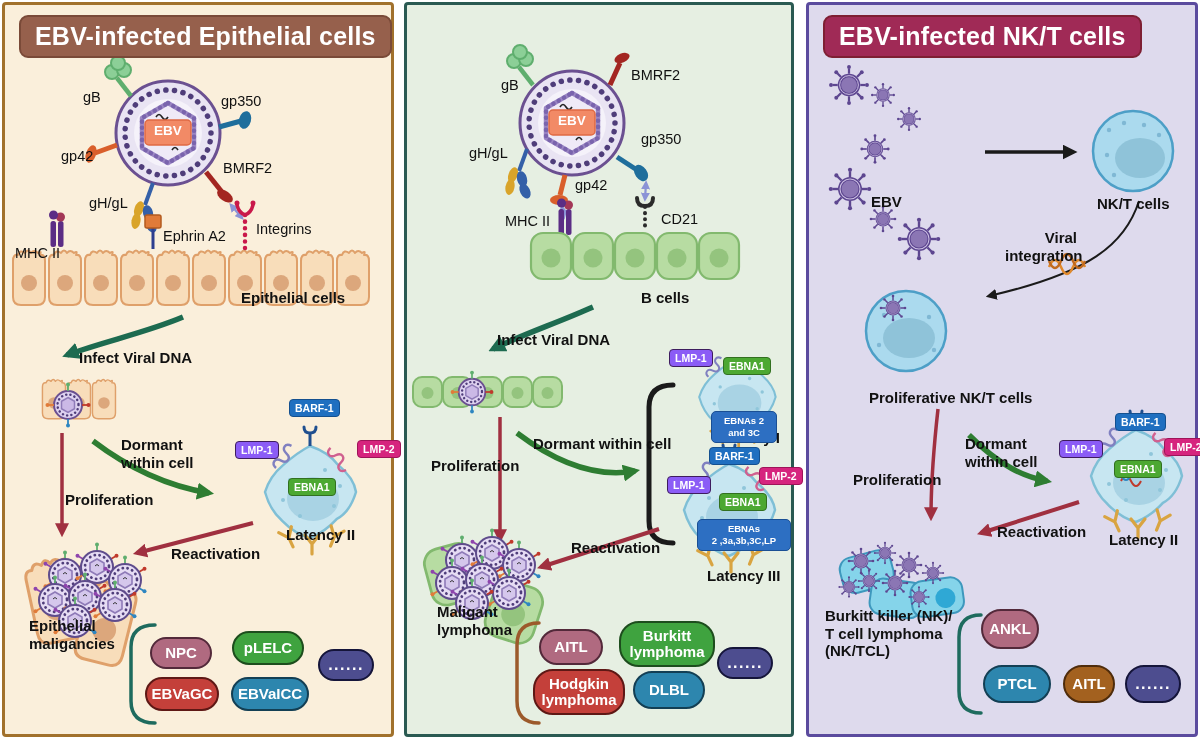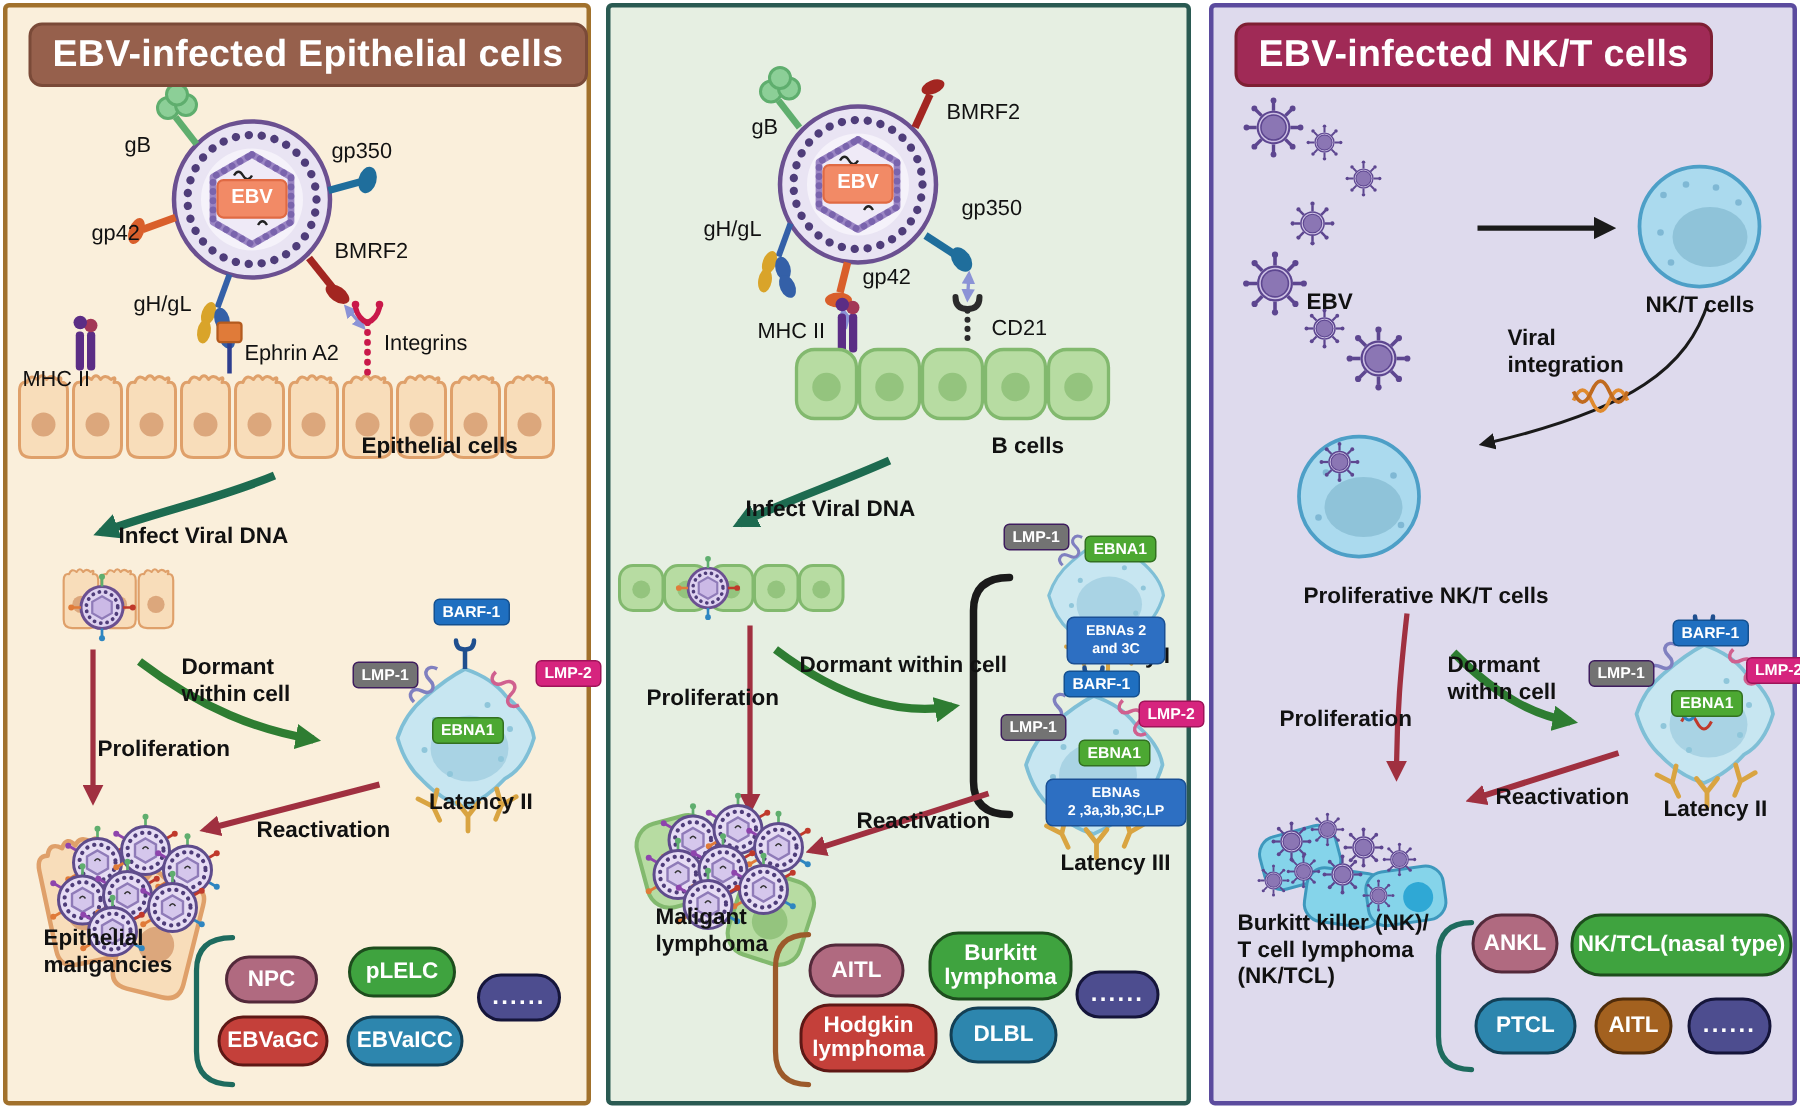--- a/index.html
+++ b/index.html
@@ -10,25 +10,25 @@
   .p2{left:404px;width:390px;background:#E6EFE2;border:3px solid #2A5A52;}
   .p3{left:806px;width:392px;background:#DEDAED;border:3px solid #5B4B9E;}
   .layer{position:absolute;left:0;top:0;width:100%;height:100%;}
   .hdr{position:absolute;left:14px;top:10px;color:#fff;font-weight:700;font-size:25px;
        padding:5px 14px;border-radius:9px;letter-spacing:.2px;white-space:nowrap;}
   .h1{background:#96604C;border:2px solid #7A4A38;}
   .h2{background:#3C6B45;border:2px solid #2C5133;}
   .h3{background:#A02A56;border:2px solid #7E1F33;}
   .lb{position:absolute;color:#111;font-size:14.5px;white-space:pre-line;line-height:1.18;}
   .b{font-weight:700;font-size:15px;}
-  .ctr{text-align:left;}
+  .ctr{text-align:right;margin-top:12px;}
   .vlabel{position:absolute;color:#fff;font-weight:700;font-size:13.5px;width:46px;text-align:center;}
   .tag{position:absolute;color:#fff;font-weight:700;font-size:10.5px;line-height:1;
        padding:2.5px 5px;border-radius:4px;white-space:nowrap;}
-  .t-purple{background:#737373;border:1px solid #3E1D5E;}
+  .t-purple{background:#8b5cf6;border:1px solid #3E1D5E;}
   .t-pink{background:#D6247E;border:1px solid #9E1459;}
   .t-blue{background:#1F6FC0;border:1px solid #14508F;}
   .t-green{background:#4CA832;border:1px solid #327020;}
   .ebox{position:absolute;background:#2D6FC2;border:1px solid #1A4F94;color:#fff;font-weight:700;
         font-size:9.5px;line-height:1.25;text-align:center;border-radius:5px;padding:3px 3px;white-space:pre-line;}
   .pill{position:absolute;display:flex;align-items:center;justify-content:center;text-align:center;
         color:#fff;font-weight:700;font-size:15px;line-height:1.1;border-radius:20px;
         box-sizing:border-box;white-space:pre-line;}
   .pl-mauve{background:#B06A80;border:2.5px solid #53293A;}
   .pl-green{background:#3FA33F;border:2.5px solid #1D4D1D;}
@@ -367,21 +367,21 @@
   </svg>
 
   <div class="vlabel" style="left:142px;top:108px;">EBV</div>
   <div class="lb" style="left:94px;top:72px;">gB</div>
   <div class="lb" style="left:224px;top:62px;">BMRF2</div>
   <div class="lb" style="left:62px;top:140px;">gH/gL</div>
   <div class="lb" style="left:168px;top:172px;">gp42</div>
   <div class="lb" style="left:234px;top:126px;">gp350</div>
   <div class="lb" style="left:98px;top:208px;">MHC II</div>
   <div class="lb" style="left:254px;top:206px;">CD21</div>
-  <div class="lb b" style="left:234px;top:284px;margin-left:20px;">B cells</div>
+  <div class="lb b" style="left:234px;top:284px;">B cells</div>
   <div class="lb b" style="left:90px;top:326px;">Infect Viral DNA</div>
   <div class="lb b" style="left:24px;top:452px;">Proliferation</div>
   <div class="lb b" style="left:126px;top:430px;">Dormant within cell</div>
   <div class="lb b" style="left:164px;top:534px;">Reactivation</div>
   <div class="lb b" style="left:308px;top:424px;">Latency I</div>
   <div class="tag t-purple" style="left:262px;top:344px;">LMP-1</div>
   <div class="tag t-green" style="left:316px;top:352px;">EBNA1</div>
   <div class="ebox" style="left:304px;top:379px;width:58px;margin-top:27px;">EBNAs 2
 and 3C</div>
   <div class="lb b" style="left:300px;top:562px;">Latency III</div>
@@ -487,19 +487,18 @@
   <div class="lb b" style="left:188px;top:518px;">Reactivation</div>
   <div class="lb b" style="left:300px;top:526px;">Latency II</div>
   <div class="tag t-blue" style="left:306px;top:408px;">BARF-1</div>
   <div class="tag t-purple" style="left:250px;top:435px;">LMP-1</div>
   <div class="tag t-pink" style="left:355px;top:433px;">LMP-2</div>
   <div class="tag t-green" style="left:305px;top:455px;">EBNA1</div>
   <div class="lb b" style="left:16px;top:602px;">Burkitt killer (NK)/
 T cell lymphoma
 (NK/TCL)</div>
   <div class="pill pl-mauve" style="left:172px;top:604px;width:58px;height:40px;">ANKL</div>
-  <div class="pill pl-green" style="left:238px;top:604px;width:148px;height:42px;">NK/TCL(nasal type)</div>
   <div class="pill pl-blue" style="left:174px;top:660px;width:68px;height:38px;">PTCL</div>
   <div class="pill pl-brown" style="left:254px;top:660px;width:52px;height:38px;">AITL</div>
   <div class="pill pl-navy dots" style="left:316px;top:660px;width:56px;height:38px;">......</div>
 </div>
 
 </div>
 
 </body></html>

